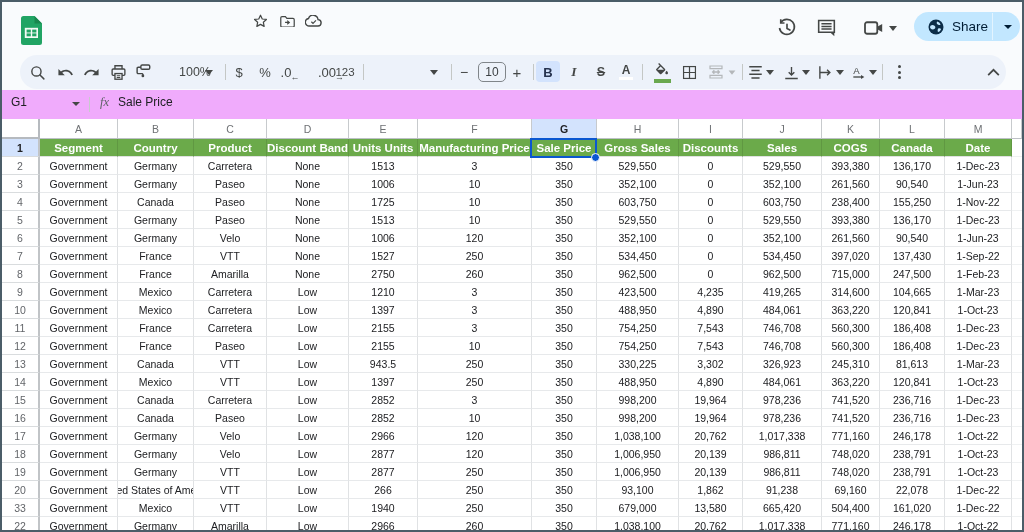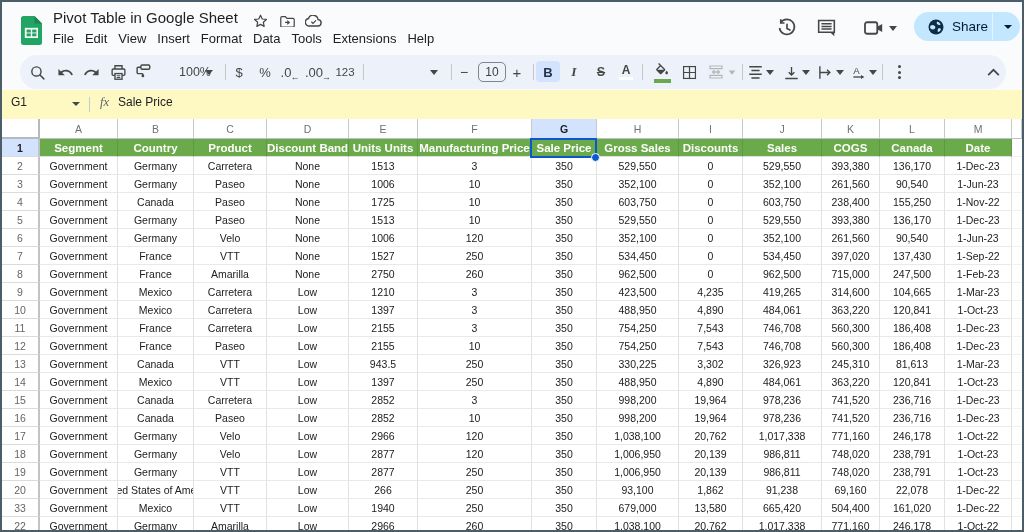--- a/index.html
+++ b/index.html
@@ -21,21 +21,21 @@
 
 #toolband{position:absolute;left:0;top:50px;width:1020px;height:40px;background:#f9fbfd}
 #pill{position:absolute;left:18px;top:3px;width:986px;height:34px;background:#edf2fa;border-radius:17px}
 .ti{position:absolute;top:3px;height:34px;display:flex;align-items:center;justify-content:center;color:#444746}
 .tdiv{position:absolute;top:12px;width:1px;height:16px;background:#c4c7c5}
 .ttxt{font-size:12.5px;color:#444746;font-weight:400}
 .tb{font-size:13px;color:#444746}
 #fsbox{position:absolute;left:476px;top:10px;width:28px;height:20px;border:1px solid #80858a;border-radius:5px;display:flex;align-items:center;justify-content:center;font-size:12px;color:#3c4043}
 #boldbg{position:absolute;left:534px;top:9px;width:24px;height:21px;background:#d3e3fd;border-radius:4px}
 
-#fbar{position:absolute;left:0;top:88px;width:1020px;height:33px;background:#fef9c3;border-bottom:1px solid #c7cacd}
+#fbar{position:absolute;left:0;top:88px;width:1020px;height:33px;background:#f0abfc;border-bottom:1px solid #c7cacd}
 #nbox{position:absolute;left:9px;top:5px;font-size:12px;color:#202124}
 #fbar .caret{position:absolute;left:70px;top:12px;border-left-width:4px;border-right-width:4px;border-top-width:4.5px}
 #fdiv{position:absolute;left:87px;top:7px;width:1px;height:15px;background:#c7cacd}
 #fx{position:absolute;left:98px;top:5px;font-style:italic;font-size:12.5px;color:#5f6368;font-family:"Liberation Serif",serif}
 #fval{position:absolute;left:116px;top:5px;font-size:12px;color:#202124}
 
 #grid{position:absolute;left:0;top:117px;width:1020px;height:411px;background:#fff}
 table{border-collapse:separate;border-spacing:0;table-layout:fixed;width:1020px}
 td{overflow:hidden;white-space:nowrap;text-align:center;vertical-align:middle;padding:0}
 .lrow td{height:20px;border-bottom:1px solid #bdc1c6;border-right:1px solid #c7cacd;background:#fff;font-size:10.5px;color:#6e7174}
@@ -55,33 +55,31 @@
   <div id="topbar">
     <svg id="logo" viewBox="0 0 21 29">
       <path d="M2.5 0 H13.5 L21 7.5 V26.5 A2.5 2.5 0 0 1 18.5 29 H2.5 A2.5 2.5 0 0 1 0 26.5 V2.5 A2.5 2.5 0 0 1 2.5 0 Z" fill="#21a464"></path>
       <path d="M13.5 0 L21 7.5 H13.5 Z" fill="#19874e"></path>
       <rect x="3.8" y="11.8" width="13.2" height="10.2" fill="#f3faf5"></rect>
       <rect x="5.6" y="13.6" width="4.2" height="2.9" fill="#21a464"></rect>
       <rect x="11.2" y="13.6" width="4.2" height="2.9" fill="#21a464"></rect>
       <rect x="5.6" y="17.4" width="4.2" height="2.9" fill="#21a464"></rect>
       <rect x="11.2" y="17.4" width="4.2" height="2.9" fill="#21a464"></rect>
     </svg>
-    <span id="title">Pivot Table in Google Sheet</span>
     <svg class="tico" style="left:251px;top:12px" width="15" height="14" viewBox="0 0 24 23" fill="none" stroke="#444746" stroke-width="2">
         <path d="M12 2 l2.9 6.2 6.8.8 -5 4.6 1.3 6.7 -6-3.3 -6 3.3 1.3-6.7 -5-4.6 6.8-.8 Z" stroke-linejoin="round"></path>
       </svg>
     <svg class="tico" style="left:278px;top:14px" width="15" height="11" viewBox="0 0 24 18" fill="none" stroke="#444746" stroke-width="2">
         <path d="M1 3 a2 2 0 0 1 2-2 h5.5 l2.5 3 H21 a2 2 0 0 1 2 2 v10 a2 2 0 0 1-2 2 H3 a2 2 0 0 1-2-2 Z"></path>
         <path d="M8 10.5 h6 M11.5 7.5 l3.5 3 -3.5 3" fill="none" stroke-width="1.8"></path>
       </svg>
     <svg class="tico" style="left:303px;top:13px" width="17" height="12" viewBox="0 0 24 17" fill="none" stroke="#444746" stroke-width="2">
         <path d="M6.5 15.5 h11.5 a4.5 4.5 0 0 0 .5-9 a7 7 0 0 0-13.6-1.5 A5.2 5.2 0 0 0 6.5 15.5 Z"></path>
         <path d="M9 9.5 l2.3 2.3 4.2-4.2" stroke-width="1.7"></path>
       </svg>
-    <div id="menus"><span>File</span><span>Edit</span><span>View</span><span>Insert</span><span>Format</span><span>Data</span><span>Tools</span><span>Extensions</span><span>Help</span></div>
     <svg class="rico" style="left:775px;top:16px" width="20" height="20" viewBox="0 0 24 24" fill="none" stroke="#444746" stroke-width="2">
         <path d="M4.5 5.5 A9 9 0 1 1 3 12"></path>
         <path d="M4.5 1.5 v4.5 h4.5" fill="none"></path>
         <path d="M12 7.5 v5 l3.5 2" stroke-linecap="round"></path>
       </svg>
     <svg class="rico" style="left:815px;top:17px" width="19" height="18" viewBox="0 0 24 23" fill="none" stroke="#444746" stroke-width="2">
         <path d="M2 2 h20 v15 H2 Z"></path>
         <path d="M22 17 l0 5 -5.5-5" fill="#444746" stroke="none"></path>
         <path d="M5.5 6.2 h13 M5.5 9.5 h13 M5.5 12.8 h13" stroke-width="1.9"></path>
       </svg>
@@ -141,21 +139,21 @@
     <div class="ti" style="left:200px;width:14px">
         <span class="caret"></span>
       </div>
     <div class="tdiv" style="left:223px"></div>
     <div class="ti tb" style="left:227px;width:20px">$</div>
     <div class="ti tb" style="left:253px;width:20px">%</div>
     <div class="ti" style="left:277px;width:22px">
         <span class="tb">.0</span>
         <span style="font-size:9px;margin-top:9px;margin-left:-1px">←</span>
       </div>
-    <div class="ti" style="left:303px;width:26px">
+    <div class="ti" style="left:316px;width:26px">
         <span class="tb">.00</span>
         <span style="font-size:9px;margin-top:9px;margin-left:-1px">→</span>
       </div>
     <div class="ti" style="left:330px;width:26px;font-size:11.5px;color:#444746">123</div>
     <div class="tdiv" style="left:361px"></div>
     <div class="ti" style="left:425px;width:14px">
         <span class="caret"></span>
       </div>
     <div class="tdiv" style="left:449px"></div>
     <div class="ti" style="left:453px;width:18px;font-size:14px;color:#444746">−</div>

